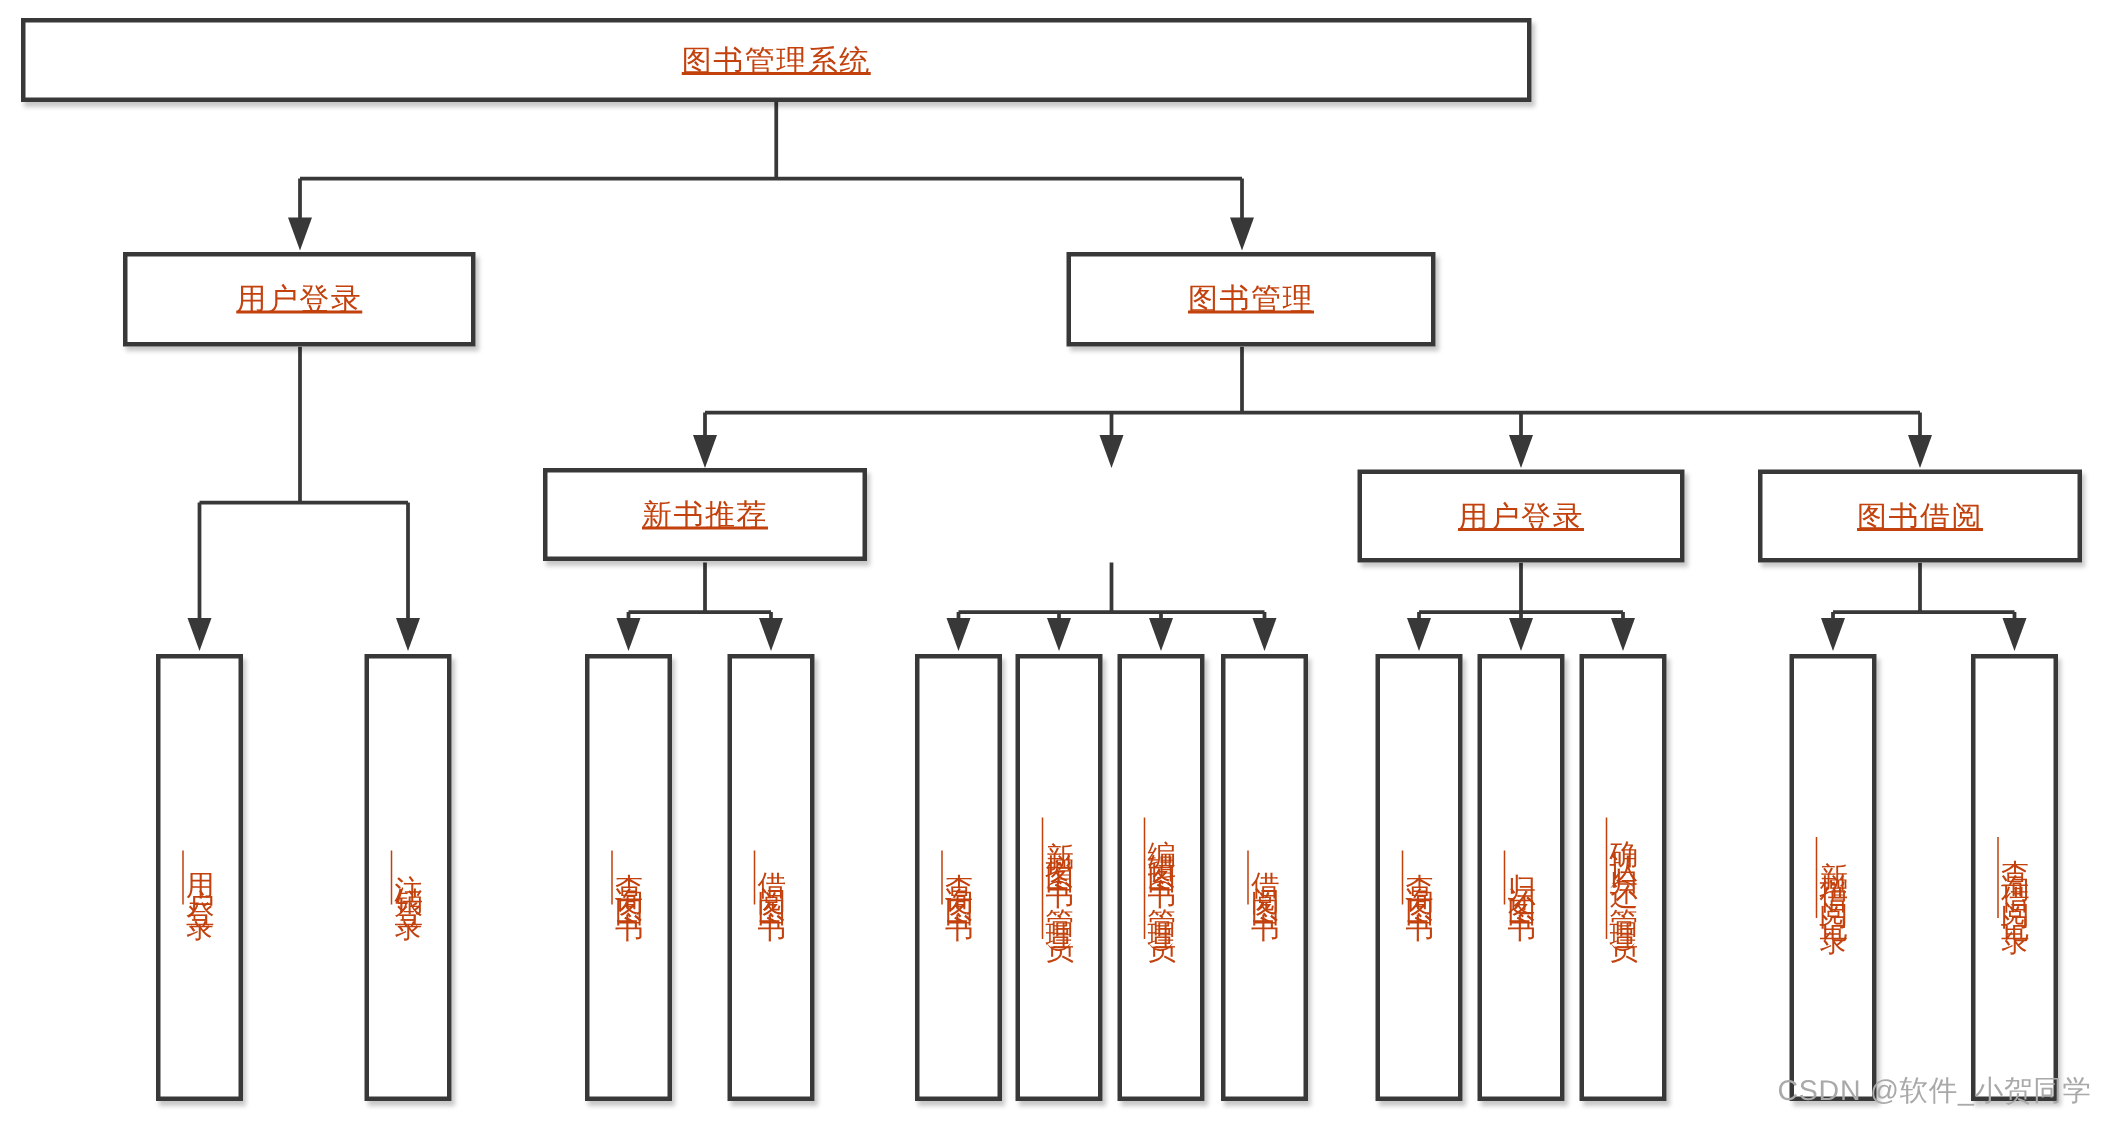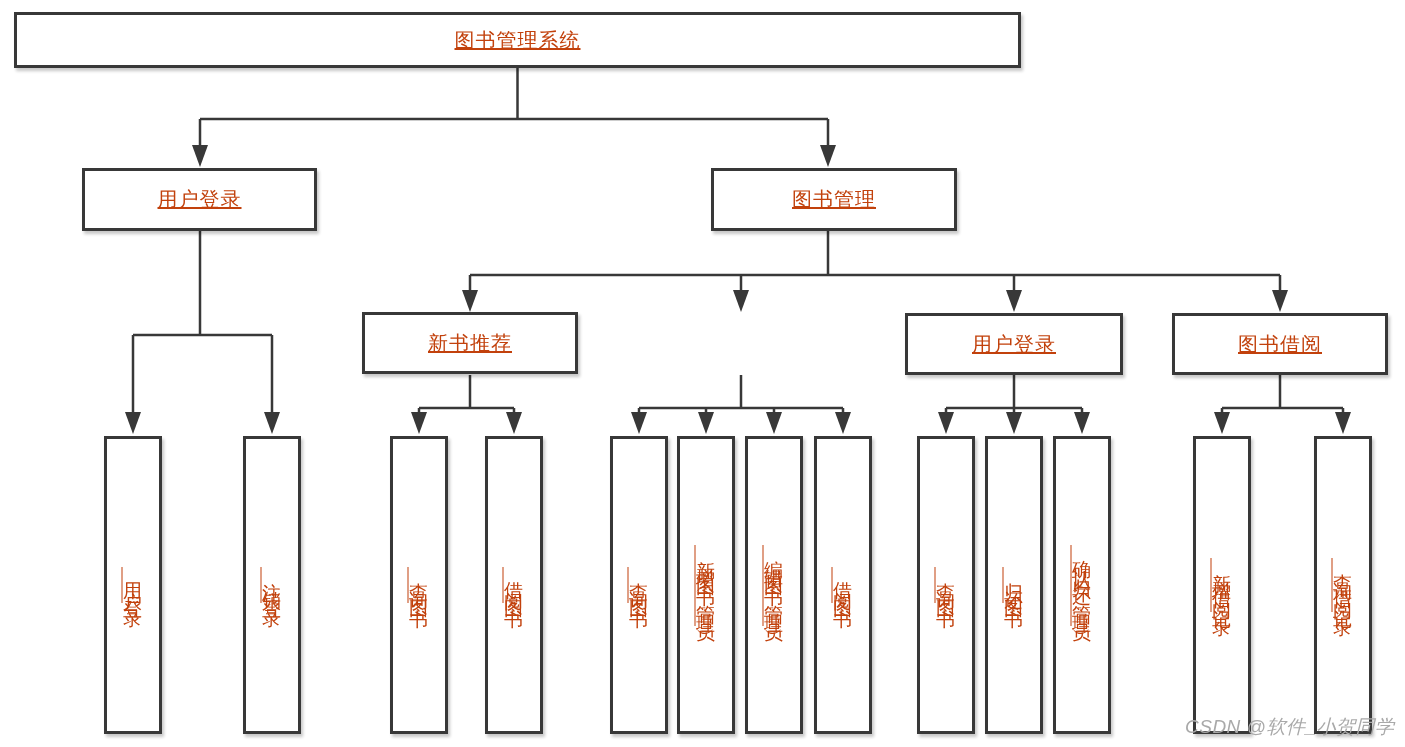--- a/index.html
+++ b/index.html
@@ -48,21 +48,20 @@
   }
   .watermark {
     position: absolute;
     left: 1185px;
     top: 714px;
     font-size: 19px;
     color: #a9a9a9;
     letter-spacing: 0.5px;
     white-space: nowrap;
     z-index: 3;
-    font-style: italic;
   }
 </style>
 </head>
 <body>
 
 <div class="canvas">
 
   <svg class="wires" width="1405" height="747" viewBox="0 0 1405 747">
     <g stroke="#383838" stroke-width="2.5" fill="none">
 

